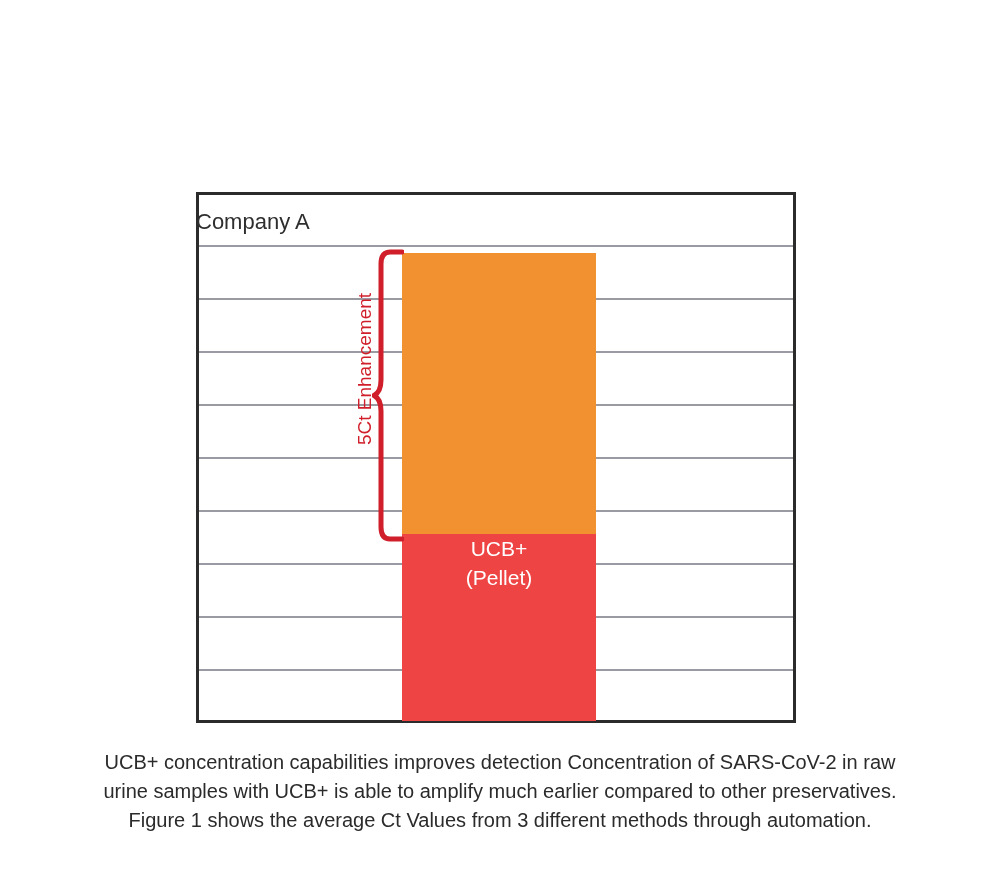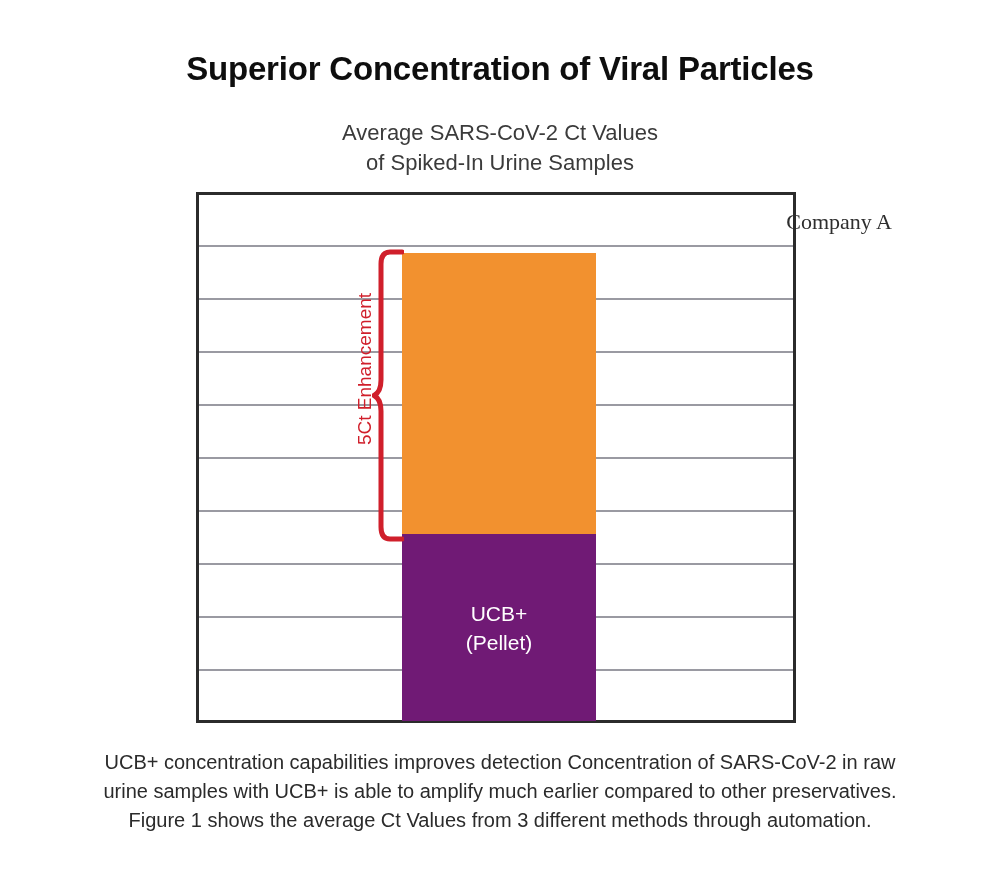--- a/index.html
+++ b/index.html
@@ -79,25 +79,25 @@
     height: 2px;
     background: #9a9aa2;
   }
 
   
   .category-label {
     position: absolute;
     left: 196px;
     top: 209px;
     width: 696px;
-    text-align: right;
+    text-align: left;
     font-size: 22px;
     font-weight: 300;
     color: #2e2e2e;
-    font-family: Liberation Serif, serif;
+    font-family: Liberation Sans, sans-serif;
   }
 
   
   .bar-stack {
     position: absolute;
     left: 402px;
     top: 253px;
     width: 194px;
     height: 468px;
   }
@@ -108,23 +108,23 @@
     box-sizing: border-box;
   }
   .bar-seg-top {
     top: 0;
     height: 281px;
     background: #f2912f;
   }
   .bar-seg-bottom {
     top: 281px;
     height: 187px;
-    background: #701a75;
+    background: #ef4444;
     display: flex;
-    align-items: center;
+    align-items: flex-start;
     justify-content: center;
   }
   .bar-seg-label {
     color: #ffffff;
     font-size: 21px;
     line-height: 29px;
     font-weight: 300;
     text-align: center;
     white-space: pre-line;
     font-family: "Liberation Sans", sans-serif;
@@ -173,24 +173,21 @@
     color: #2b2b2b;
     font-family: "Liberation Sans", sans-serif;
     white-space: pre-line;
   }
 </style>
 </head>
 <body>
 
 <div class="figure">
 
-  <div class="chart-title">Superior Concentration of Viral Particles</div>
-
-  <div class="chart-subtitle">Average SARS-CoV-2 Ct Values
-of Spiked-In Urine Samples</div>
+
 
   <div class="plot-frame">
     <div class="gridlines">
       <div class="gridline" style="top:50px"></div>
       <div class="gridline" style="top:103px"></div>
       <div class="gridline" style="top:156px"></div>
       <div class="gridline" style="top:209px"></div>
       <div class="gridline" style="top:262px"></div>
       <div class="gridline" style="top:315px"></div>
       <div class="gridline" style="top:368px"></div>

